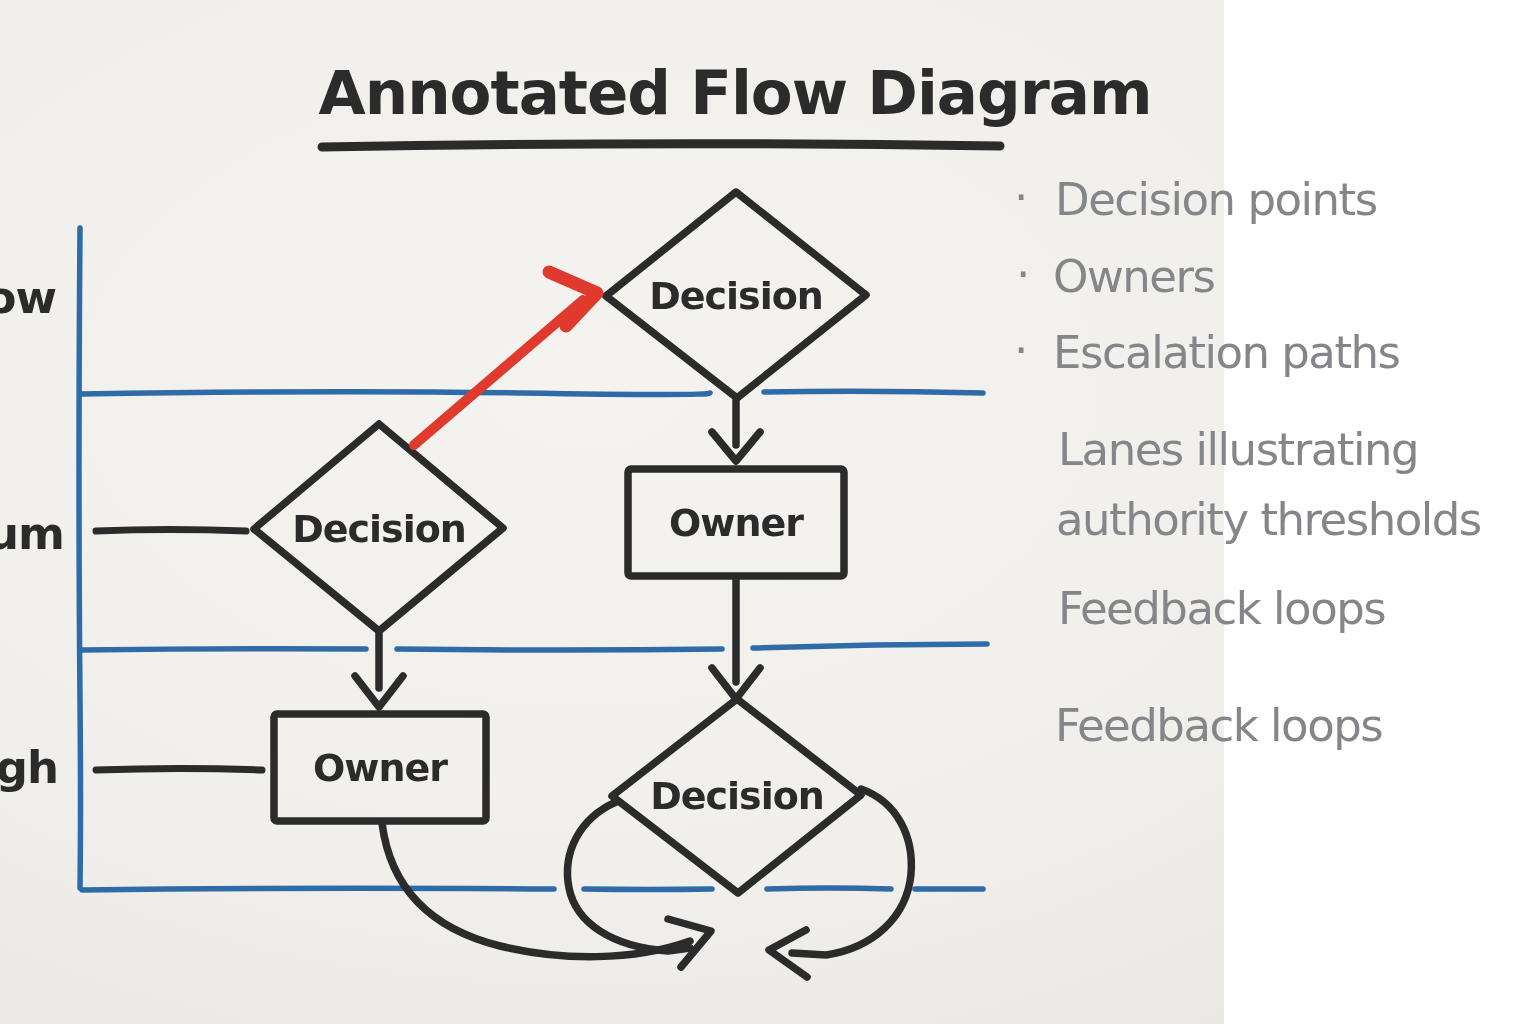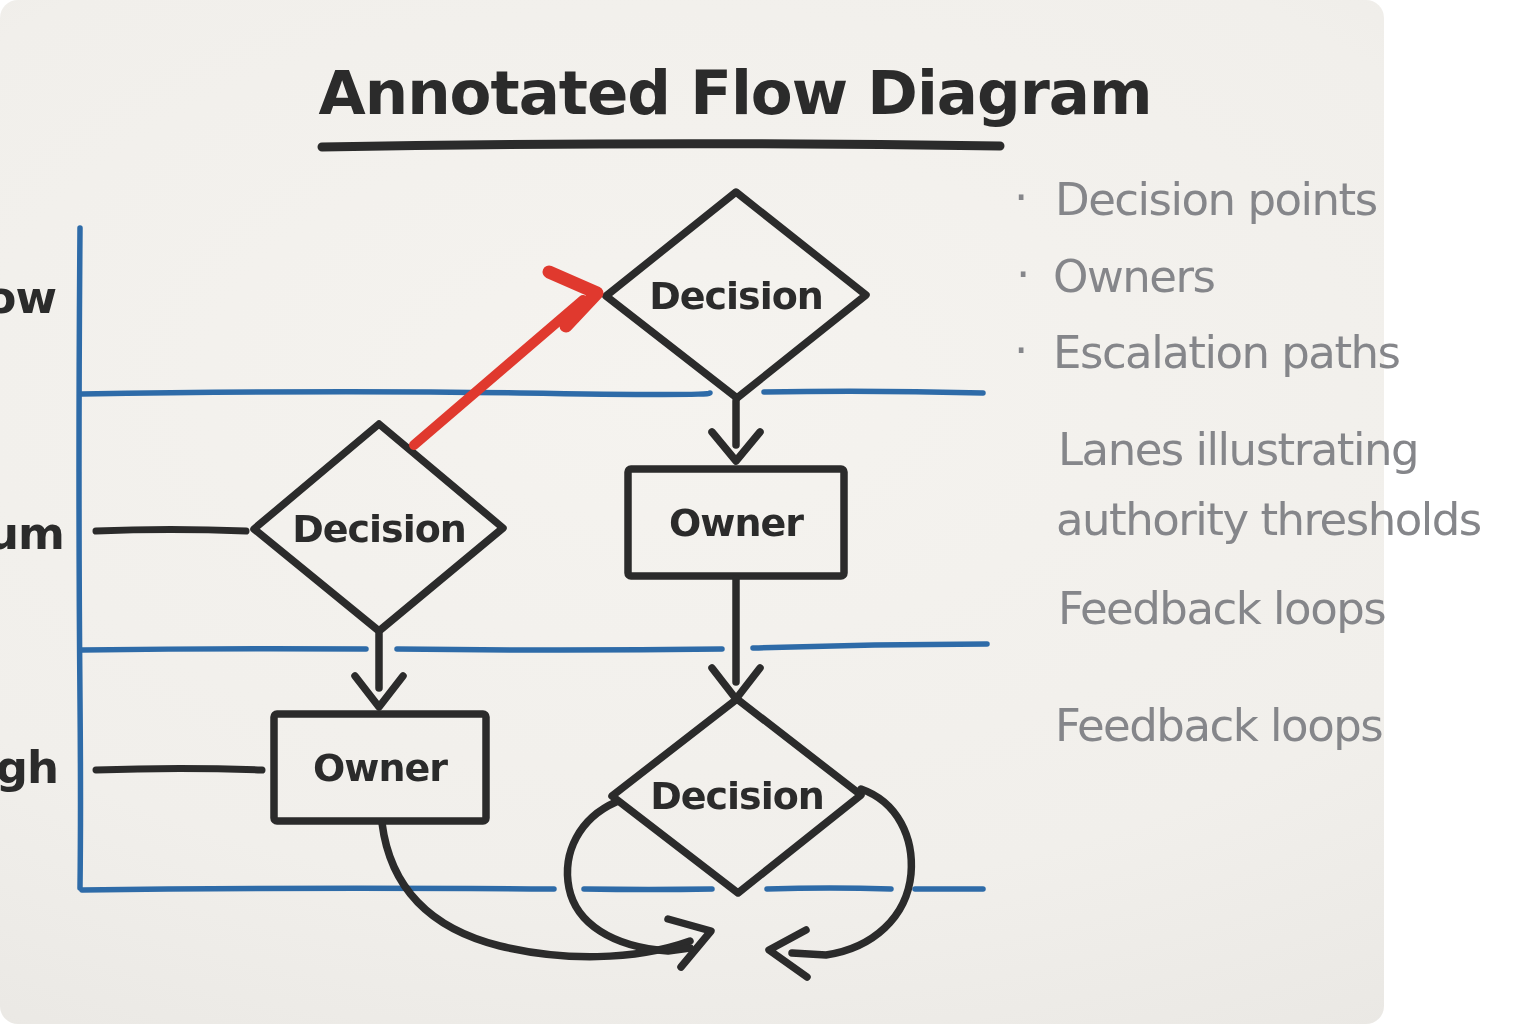--- a/index.html
+++ b/index.html
@@ -5,25 +5,24 @@
   html, body {
     margin: 0;
     padding: 0;
     width: 1536px;
     height: 1024px;
     overflow: hidden;
     font-family: "DejaVu Sans", "Liberation Sans", sans-serif;
   }
   .board {
     position: relative;
-    width: 1384px;
+    width: 1224px;
     height: 1024px;
     background:
       radial-gradient(ellipse 120% 90% at 48% 38%, #f5f3ef 0%, #f1efeb 55%, #eae8e4 82%, #e3e1dd 100%);
-    border-radius: 18px;
   }
   svg { position: absolute; inset: 0; display: block; }
   .title-text {
     font-size: 61px;
     font-weight: bold;
     letter-spacing: -1px;
   }
   .node-text {
     font-size: 38px;
     font-weight: bold;

